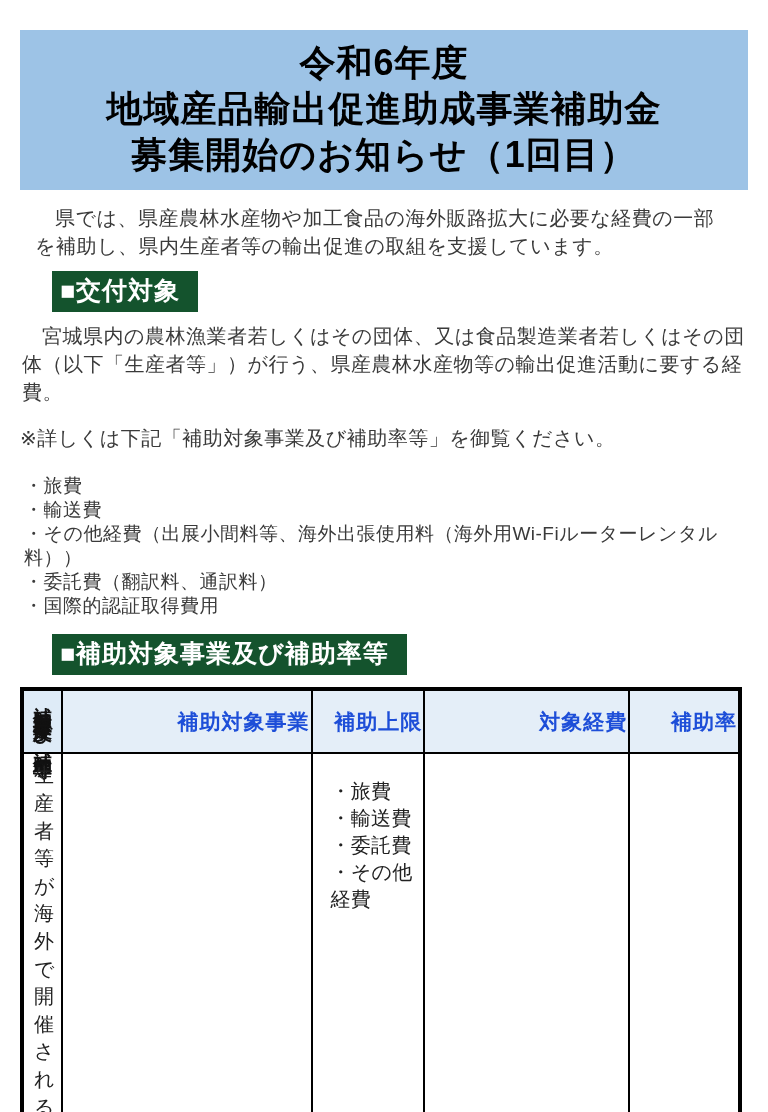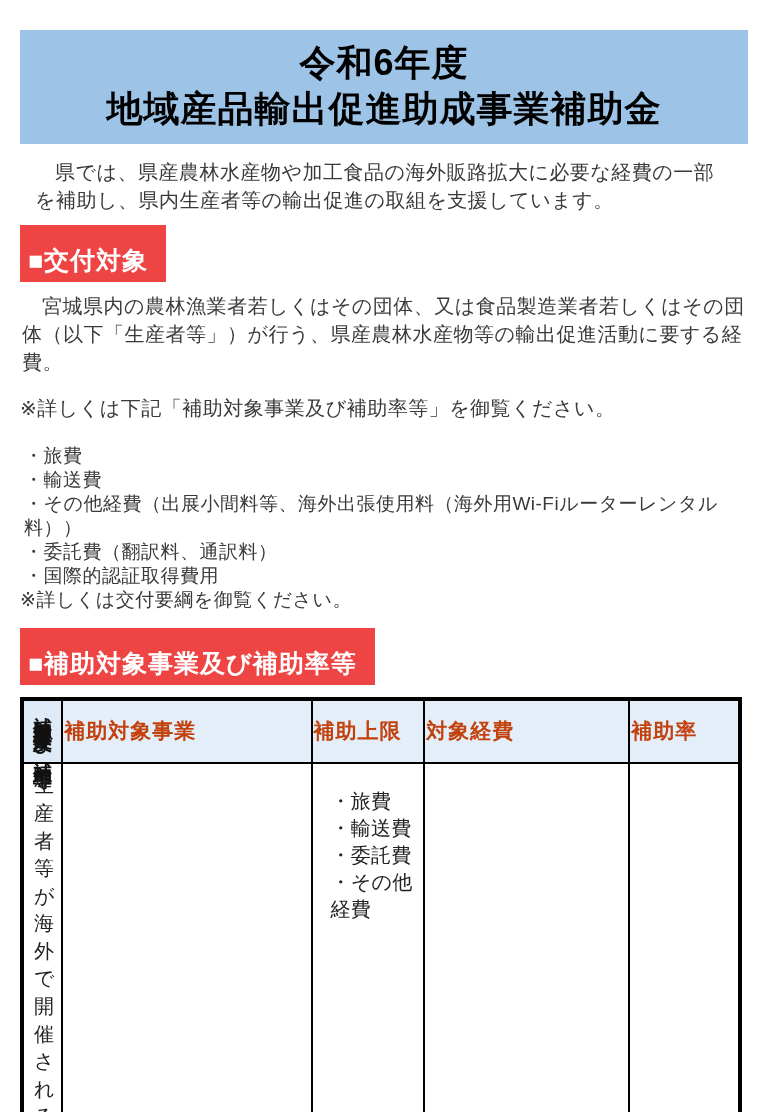--- a/index.html
+++ b/index.html
@@ -39,27 +39,28 @@
     margin: 11px;
     font-size: 20px;
     line-height: 28px;
     text-indent: 1em;
     letter-spacing: 0.5px;
   }
 
   
   .badge {
     display: inline-block;
-    background: #ef4444;
+    background: #14532d;
     color: #ffffff;
     font-weight: bold;
     font-size: 25px;
     line-height: 1.15;
-    padding: 21px 18px 7px 8px;
+    padding: 5px 18px 7px 8px;
     letter-spacing: 1px;
+    margin-left: 32px;
   }
   .sec-kofu  { margin-top: 10px; }
   .sec-keihi { margin-top: 22px; }
   .sec-hojo  { margin-top: 16px; }
 
   .kofu-body {
     margin: 10px 2px 0 2px;
     font-size: 20px;
     line-height: 28px;
     text-indent: 1em;
@@ -121,22 +122,22 @@
     font-size: 19px;
     font-weight: bold;
     color: #111111;
     letter-spacing: 3px;
   }
   .grant-table thead th {
     background: #E4EEF8;
     height: 42px;
     font-size: 21px;
     font-weight: bold;
-    color: #c2410c;
-    text-align: left;
+    color: #1d4ed8;
+    text-align: right;
     vertical-align: middle;
     letter-spacing: 1px;
   }
   .grant-table tbody tr { height: 218px; }
   .cell-business {
     text-align: left;
     vertical-align: middle;
     padding: 8px 8px 8px 10px;
     font-size: 20px;
     line-height: 1.38;
@@ -168,41 +169,41 @@
   }
 </style>
 </head>
 <body>
 
 <div class="page">
 
   <div class="banner">
     <div class="t-line">令和6年度</div>
     <div class="t-line">地域産品輸出促進助成事業補助金</div>
+    <div class="t-line">募集開始のお知らせ（1回目）</div>
   </div>
 
   <div class="intro">
     <p>県では、県産農林水産物や加工食品の海外販路拡大に必要な経費の一部を補助し、県内生産者等の輸出促進の取組を支援しています。</p>
   </div>
 
   <div class="sec-kofu">
     <span class="badge">■交付対象</span>
     <p class="kofu-body">宮城県内の農林漁業者若しくはその団体、又は食品製造業者若しくはその団体（以下「生産者等」）が行う、県産農林水産物等の輸出促進活動に要する経費。</p>
     <p class="kofu-note">※詳しくは下記「補助対象事業及び補助率等」を御覧ください。</p>
   </div>
 
   <div class="sec-keihi">
     <ul class="keihi-list">
       <li>・旅費</li>
       <li>・輸送費</li>
       <li>・その他経費（出展小間料等、海外出張使用料（海外用Wi-Fiルーターレンタル料））</li>
       <li>・委託費（翻訳料、通訳料）</li>
       <li>・国際的認証取得費用</li>
     </ul>
-    <p class="keihi-note">※詳しくは交付要綱を御覧ください。</p>
   </div>
 
   <div class="sec-hojo">
     <span class="badge">■補助対象事業及び補助率等</span>
 
     <table class="grant-table">
       <colgroup>
         <col class="col-group">
         <col class="col-biz">
         <col class="col-limit">

